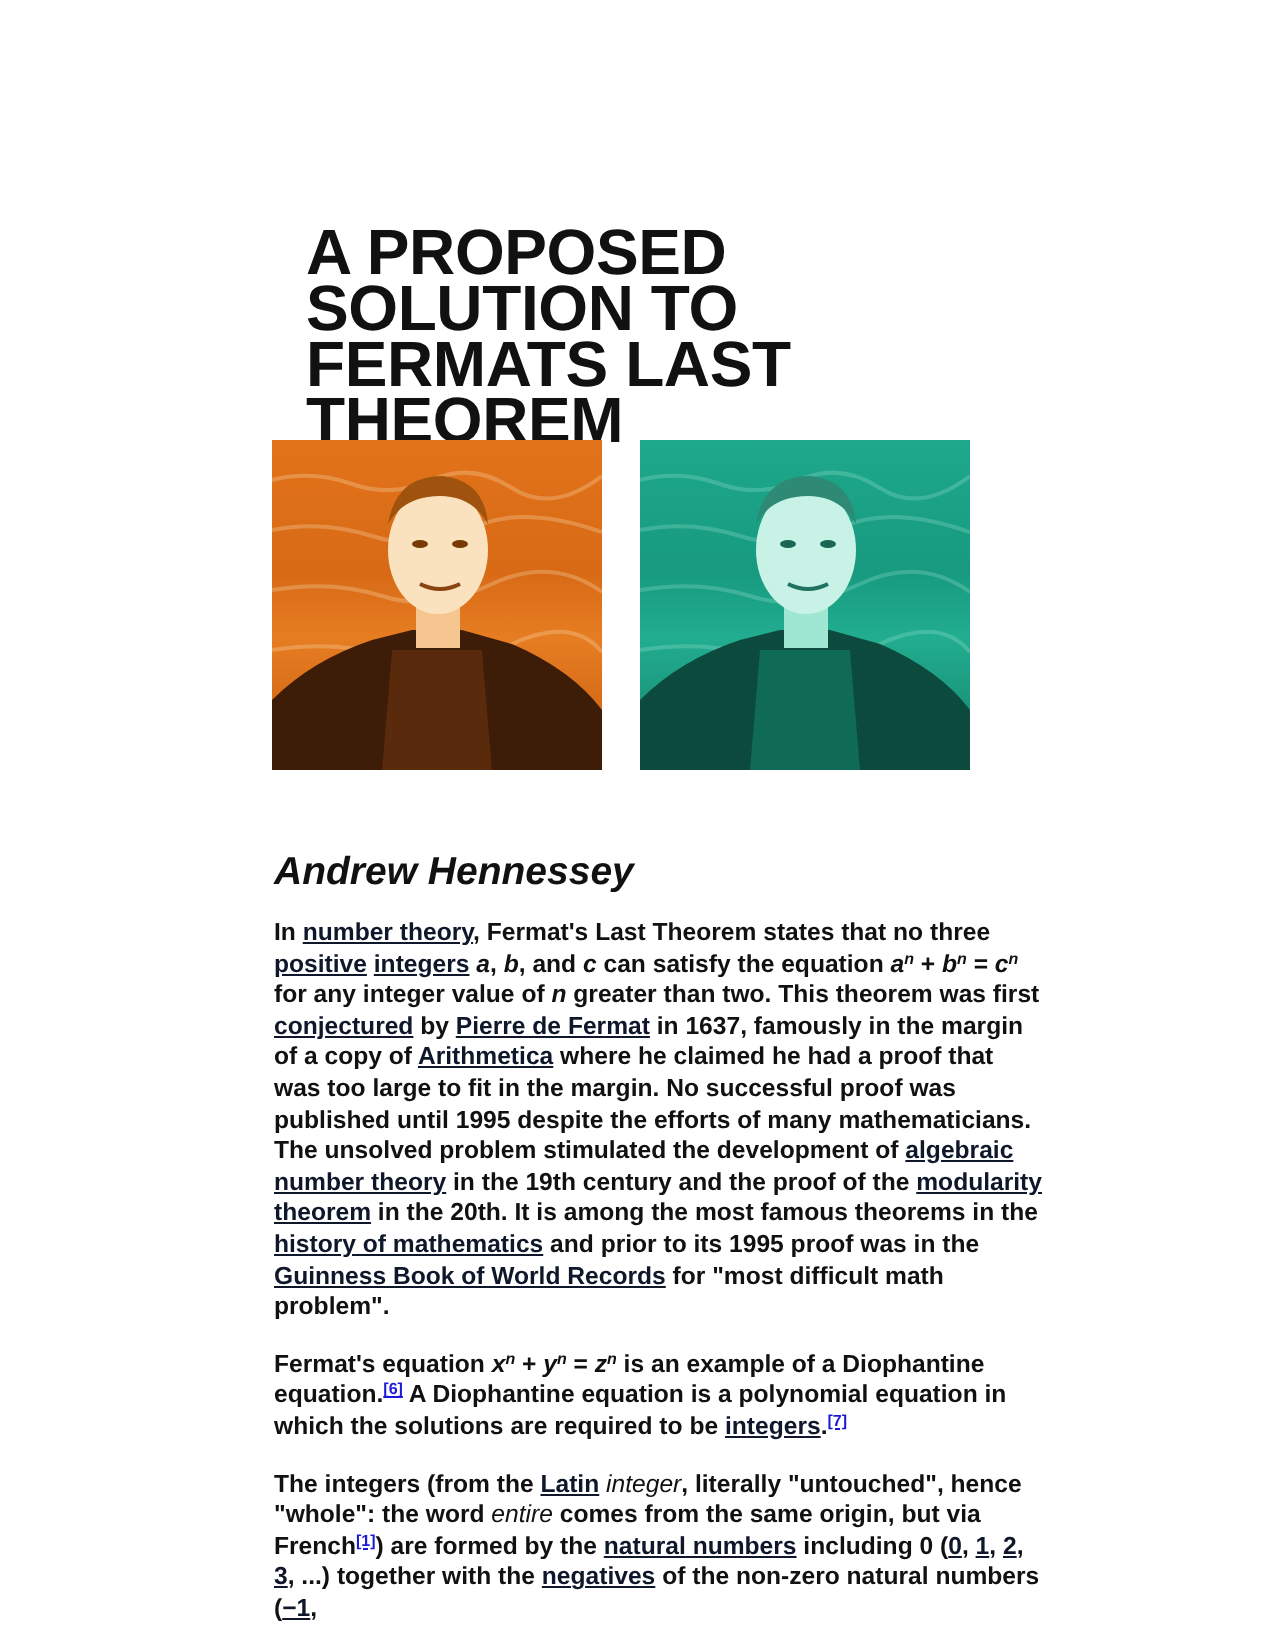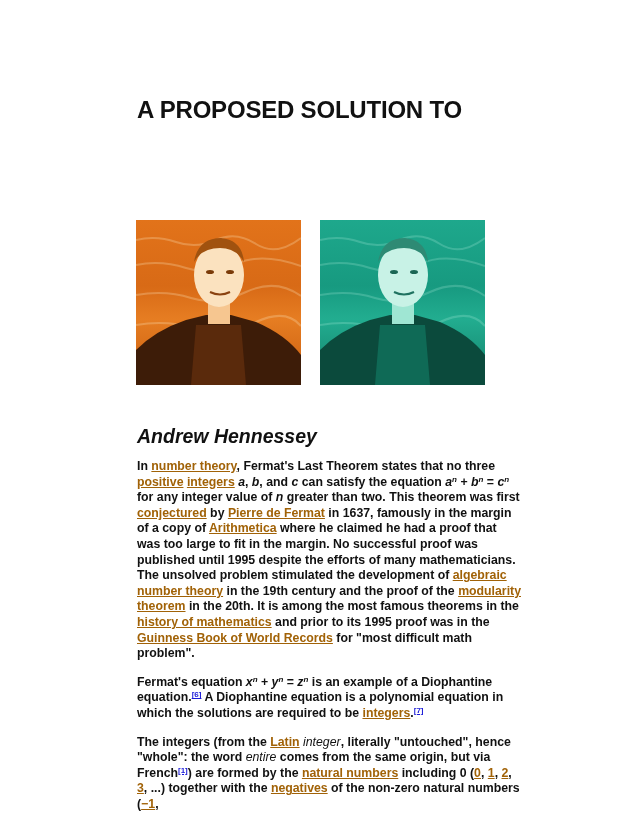--- a/index.html
+++ b/index.html
@@ -1,35 +1,35 @@
 <!DOCTYPE html>
 <html><head>
 <meta charset="utf-8">
 <style>
   html, body { margin: 0; padding: 0; background: #ffffff; }
   body { width: 638px; height: 826px; position: relative; overflow: hidden; font-family: "Liberation Sans", sans-serif; color: #111; }
-  .title { position: absolute; left: 137px; top: 96px; width: 380px; font-weight: bold; font-size: 24px; line-height: 28px; letter-spacing: -0.2px; margin: 0; }
+  .title { position: absolute; left: 137px; top: 96px; width: 380px; font-weight: bold; font-size: 32px; line-height: 28px; letter-spacing: -0.2px; margin: 16px; }
   .photo { position: absolute; top: 220px; width: 165px; height: 165px; overflow: hidden; }
   .photo.orange { left: 136px; background: linear-gradient(180deg, #e2731a 0%, #d86a16 40%, #e67d22 60%, #c85c0e 100%); }
   .photo.teal { left: 320px; background: linear-gradient(180deg, #1ea88c 0%, #179a80 40%, #22ad90 60%, #137f69 100%); }
   .photo svg { width: 100%; height: 100%; display: block; }
   .author { position: absolute; left: 137px; top: 425px; font-weight: bold; font-style: italic; font-size: 19.5px; margin: 0; }
   .body { position: absolute; left: 137px; top: 459px; width: 385px; font-weight: bold; font-size: 12.3px; line-height: 15.6px; }
   .body p { margin: 0 0 13px 0; }
-  a { color: #a16207; text-decoration: underline; }
+  a { color: #0f172a; text-decoration: underline; }
   sup { font-size: 8px; line-height: 0; vertical-align: 4px; }
   sup a { color: #1a1ad8; }
   i { font-style: italic; }
 </style>
 </head>
 <body>
 
 <h1 class="title">
   <span>A PROPOSED SOLUTION TO</span><br>
-  <br>
+  <span>FERMATS LAST THEOREM</span><br>
 </h1>
 
 <div class="photo orange">
   <svg viewBox="0 0 165 165">
     <g opacity="0.25" stroke="#fff3d0" stroke-width="2" fill="none">
       <path d="M0 20 Q20 15 40 22 T80 20 T120 24 T165 18"></path>
       <path d="M0 45 Q25 40 50 48 T100 44 T165 46"></path>
       <path d="M0 75 Q30 70 55 78 T110 72 T165 76"></path>
       <path d="M0 105 Q30 100 60 108 T120 102 T165 106"></path>
     </g>

